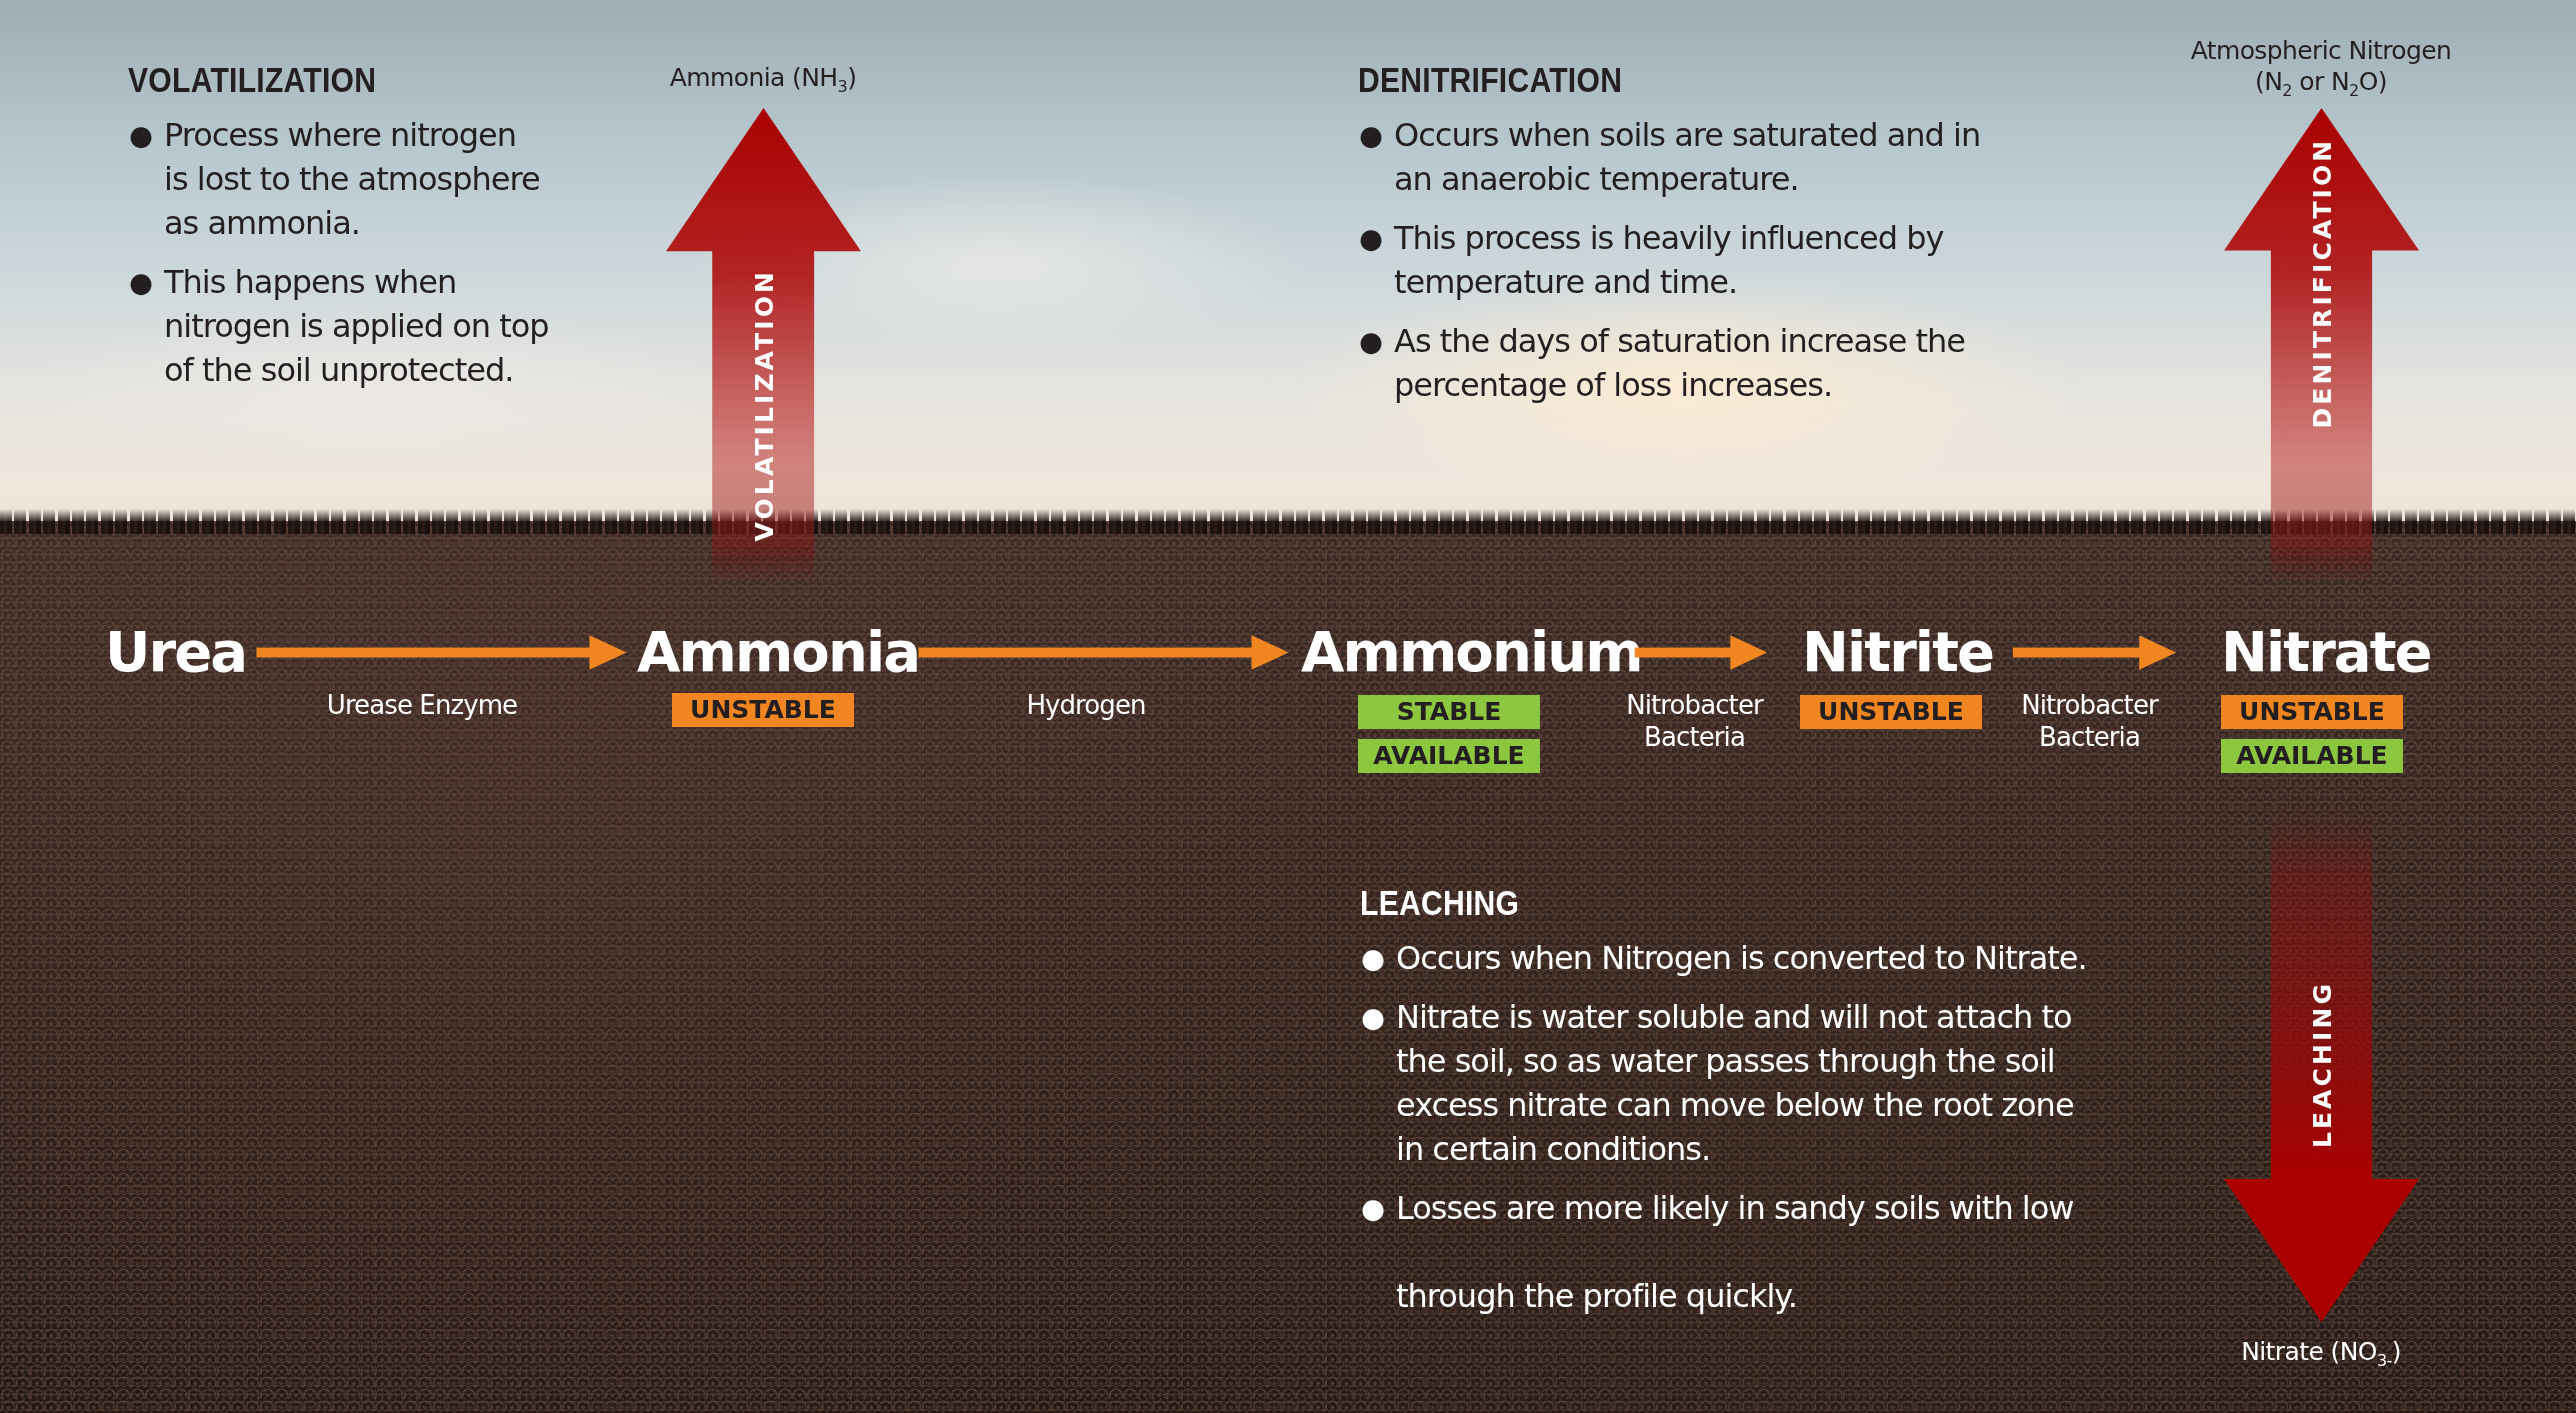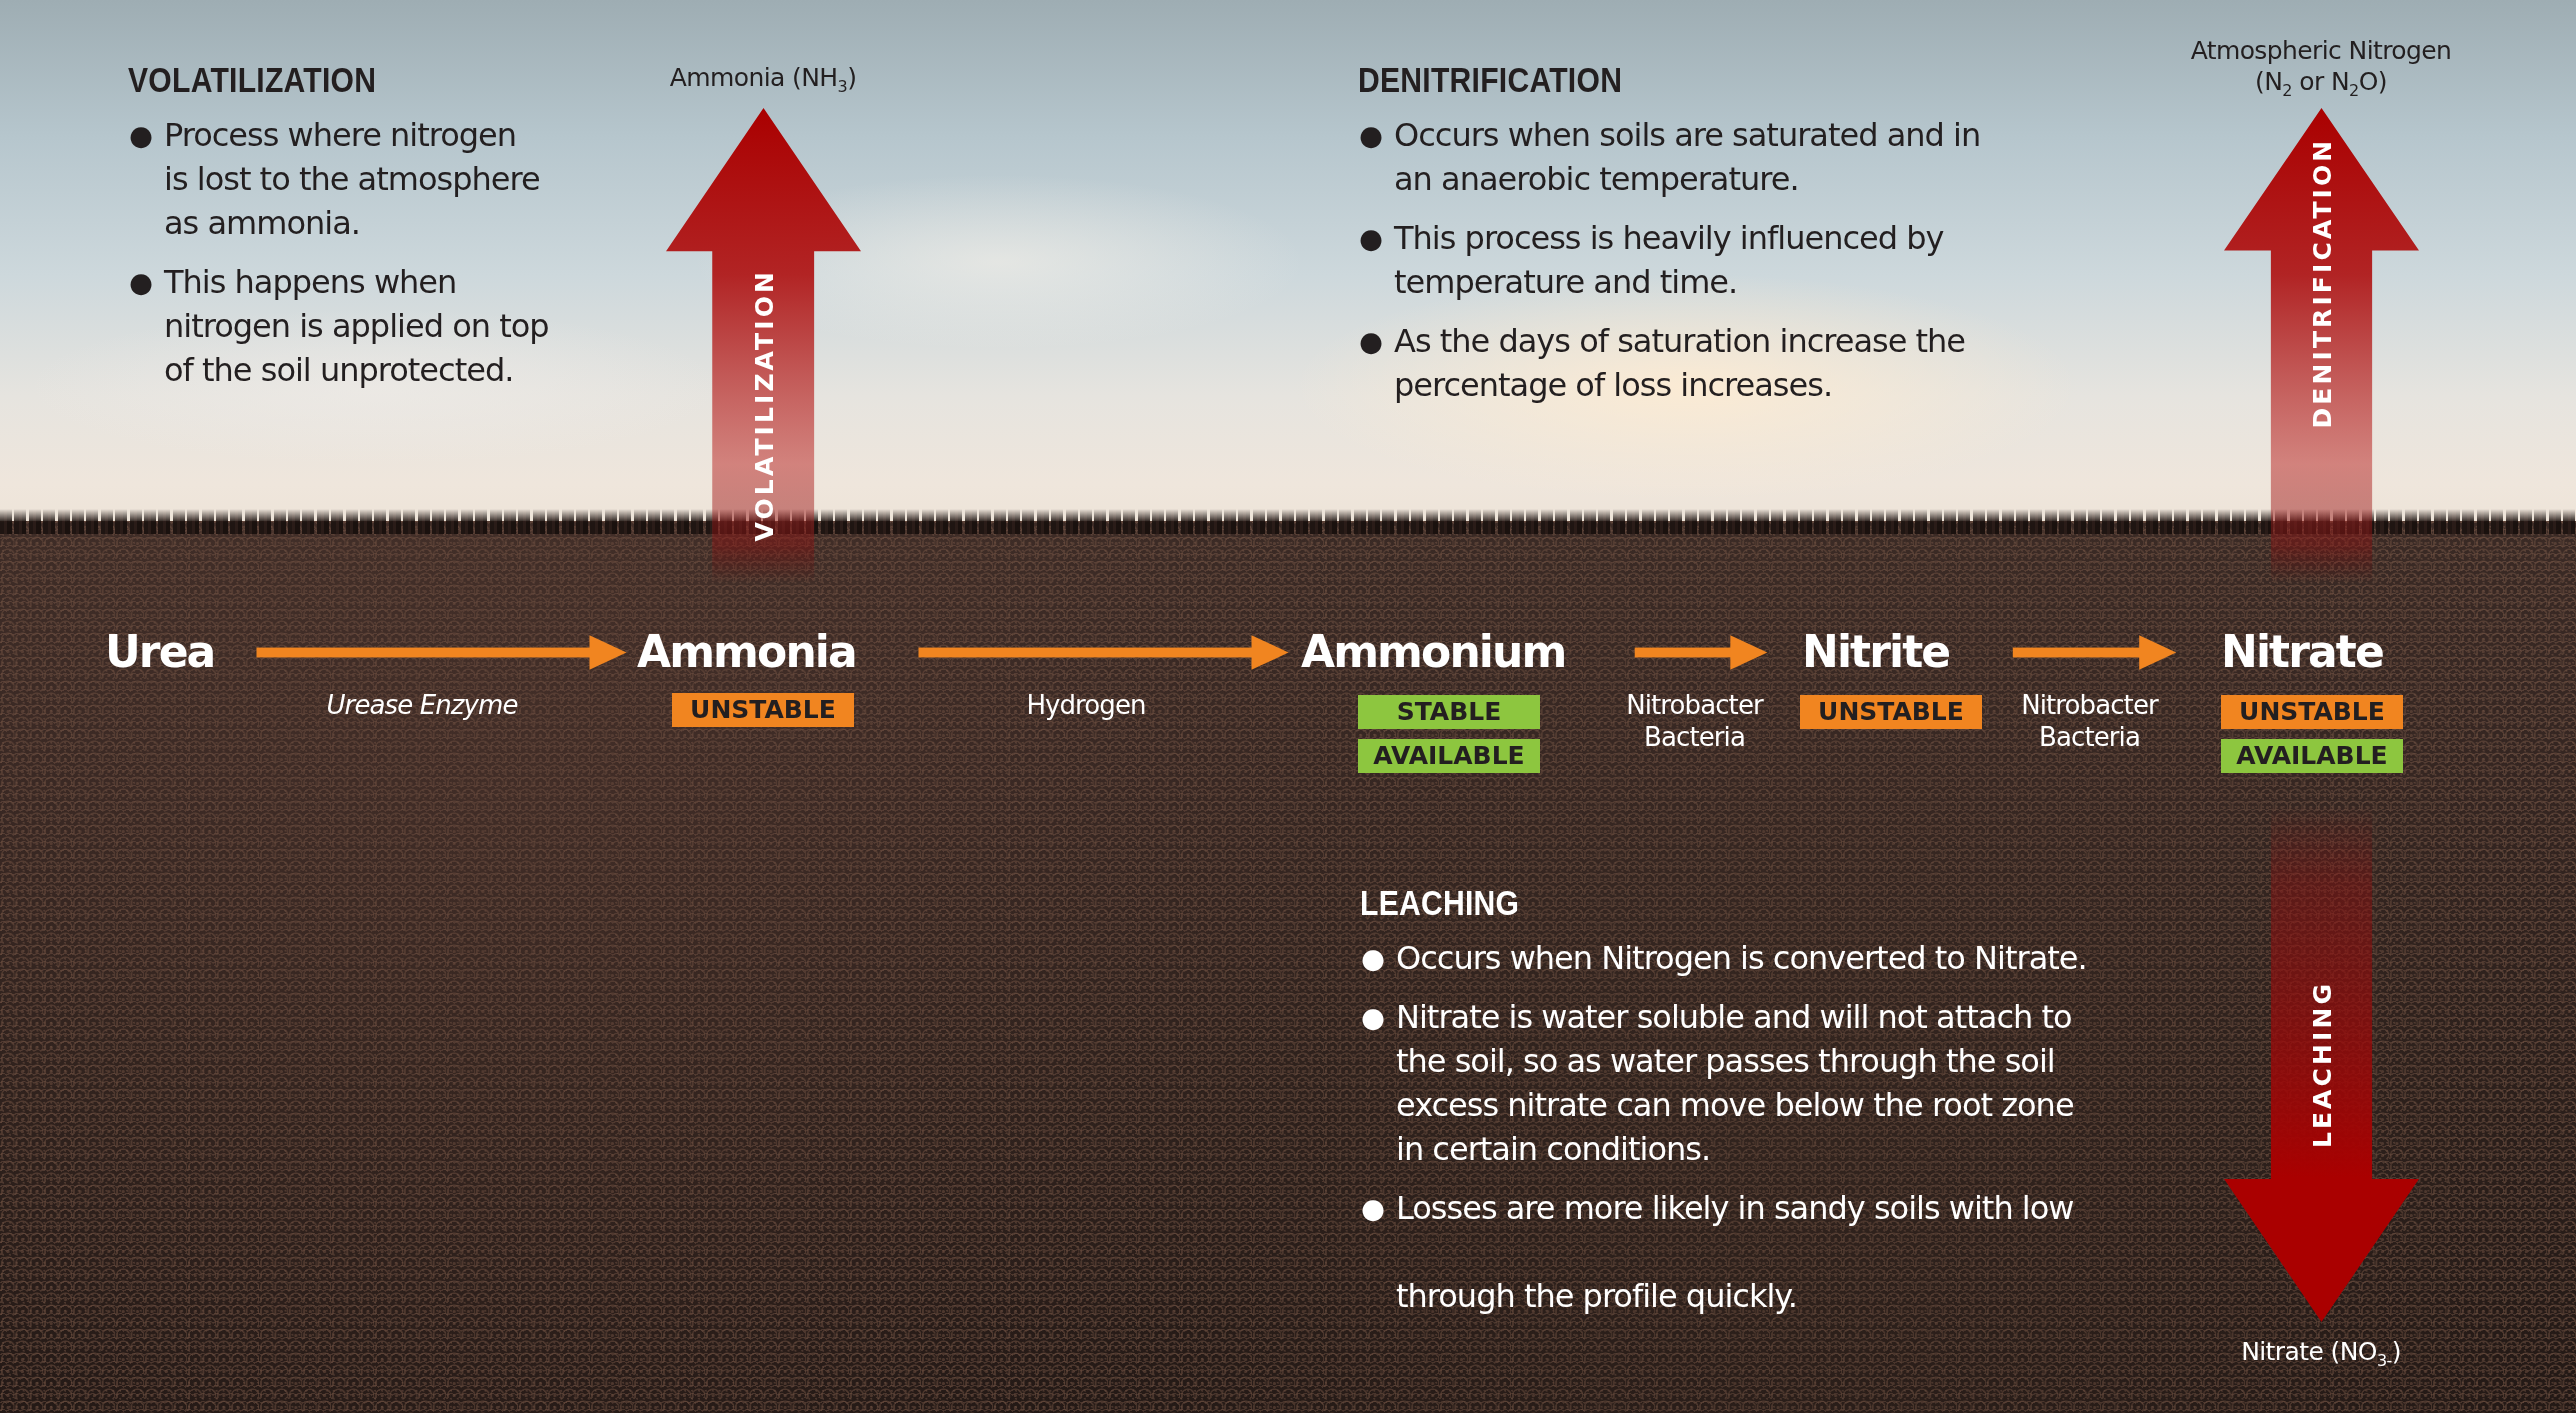--- a/index.html
+++ b/index.html
@@ -50,21 +50,21 @@
   
   .out-label { position: absolute; font-family: "DejaVu Sans", sans-serif; font-size: 25px; line-height: 31px; text-align: center; letter-spacing: -0.6px; }
   .out-label sub { font-size: 16px; vertical-align: -6.2px; line-height: 0; }
 
   
   .red-arrow { position: absolute; }
   .red-arrow svg { display: block; }
   .vert-label { position: absolute; color: #fff; font-family: "DejaVu Sans", sans-serif; font-weight: bold; font-size: 25px; letter-spacing: 3.1px; white-space: nowrap; transform-origin: center; }
 
   
-  .compound { position: absolute; color: #fff; font-family: "DejaVu Sans", sans-serif; font-weight: bold; font-size: 44px; line-height: 56px; letter-spacing: -1.9px; white-space: nowrap; }
+  .compound { position: absolute; color: #fff; font-family: "DejaVu Sans", sans-serif; font-weight: bold; font-size: 56px; line-height: 56px; letter-spacing: -1.9px; white-space: nowrap; }
   .flow-arrow { position: absolute; }
   .agent { position: absolute; color: #fff; font-family: "DejaVu Sans", sans-serif; font-size: 26px; line-height: 32px; text-align: center; letter-spacing: -0.9px; white-space: nowrap; }
   .tag { position: absolute; width: 182px; height: 34px; color: #231f20; font-family: "DejaVu Sans", sans-serif; font-weight: bold; font-size: 25px; line-height: 34px; text-align: center; letter-spacing: 0px; }
   .tag.orange { background: #f18520; }
   .tag.green { background: #8dc63f; }
 </style>
 </head>
 <body>
 
 <div class="scene">
@@ -173,21 +173,21 @@
   </svg>
   <svg class="flow-arrow" style="left:1634px; top:634px;" width="134" height="37" viewBox="0 0 215 60">
     <rect x="0" y="22" width="165" height="16" fill="#f18520"></rect>
     <polygon points="155,2 215,30 155,58" fill="#f18520"></polygon>
   </svg>
   <svg class="flow-arrow" style="left:2012px; top:634px;" width="165" height="37" viewBox="0 0 265 60">
     <rect x="0" y="22" width="215" height="16" fill="#f18520"></rect>
     <polygon points="205,2 265,30 205,58" fill="#f18520"></polygon>
   </svg>
 
-  <div class="agent" style="left:297px; top:689px; width:250px;font-style:italic;">
+  <div class="agent" style="left:297px; top:689px; width:250px;">
     <span>Urease Enzyme</span>
   </div>
   <div class="agent" style="left:961px; top:689px; width:250px;">
     <span>Hydrogen</span>
   </div>
   <div class="agent" style="left:1601px; top:689px; width:187px;">
     <span>Nitrobacter</span><br><span>Bacteria</span>
   </div>
   <div class="agent" style="left:1996px; top:689px; width:187px;">
     <span>Nitrobacter</span><br><span>Bacteria</span>

